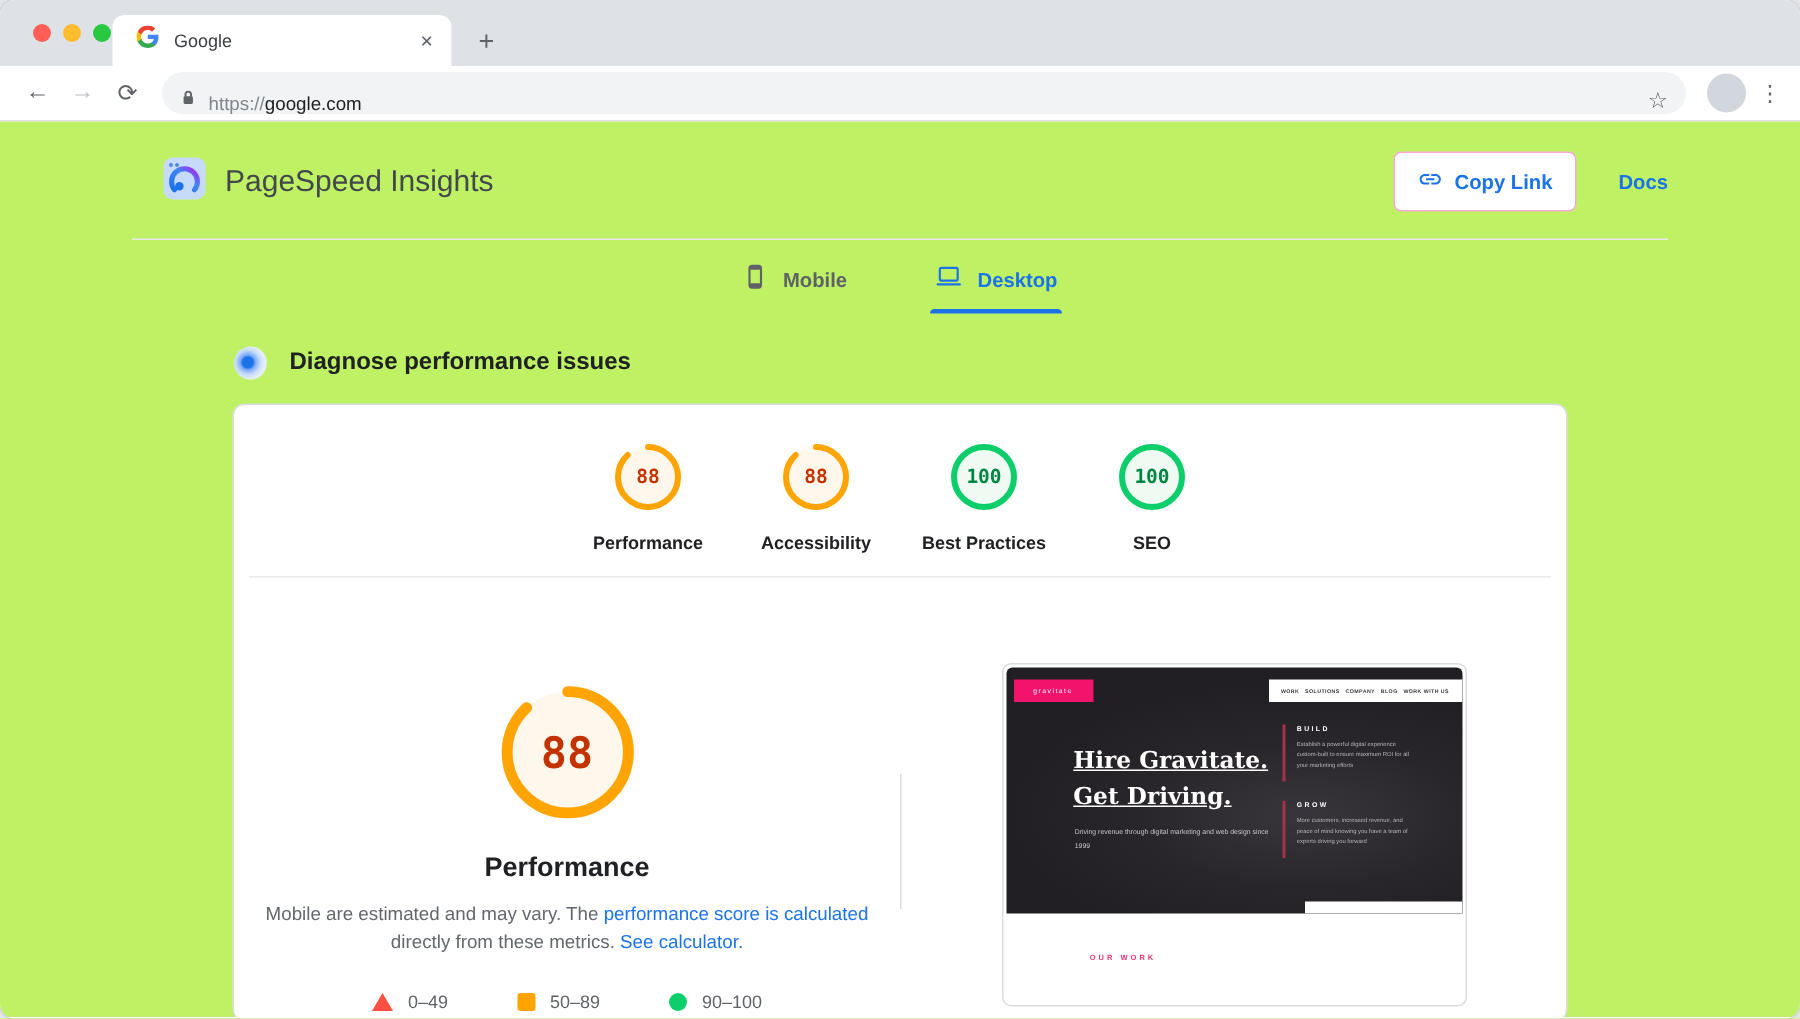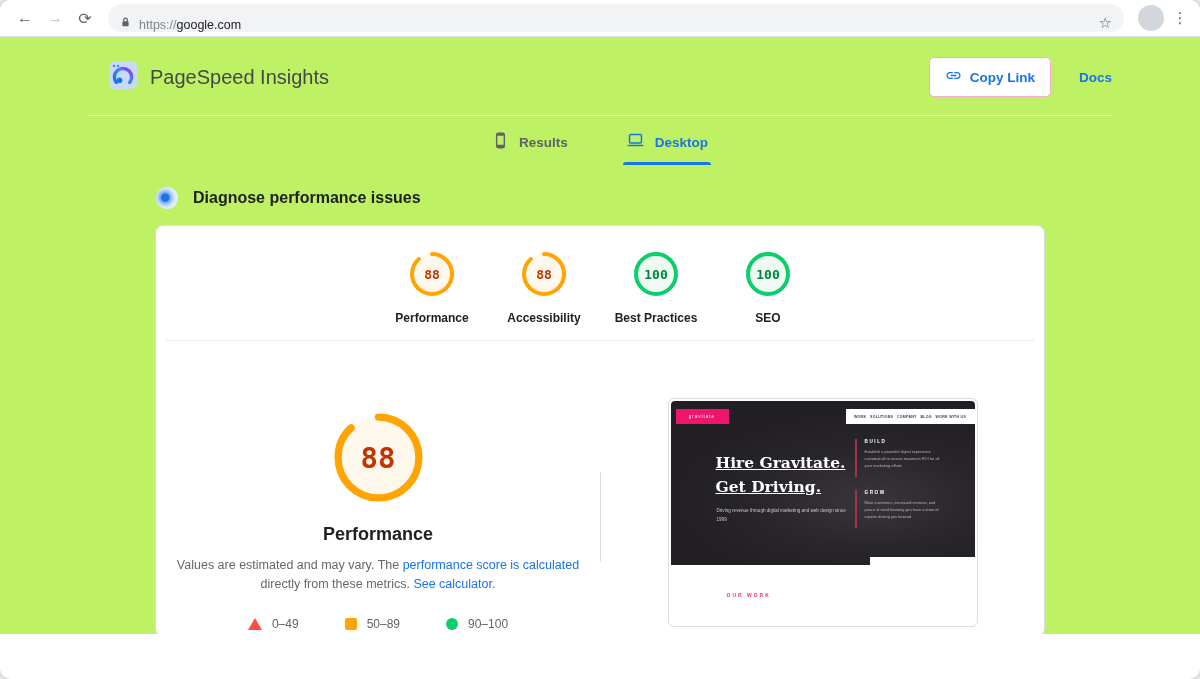--- a/index.html
+++ b/index.html
@@ -111,20 +111,40 @@
   .shot-col-text { font-size:3.9px; color:#b5b5b5; line-height:1.8; width:78px; }
   .shot-notch { position:absolute; right:0; bottom:0; width:105px; height:8px; background:#fff; }
   .shot-white { height:59px; background:#fff; display:flex; align-items:center; border-radius:0 0 4px 4px; }
   .shot-cta { margin-left:56px; font-size:5px; letter-spacing:2px; color:#e8336d; font-weight:700; }
 </style>
 </head>
 <body>
 
 <div class="window">
 
+  <div class="tabstrip">
+    <div class="traffic">
+      <div class="tl red"></div>
+      <div class="tl yellow"></div>
+      <div class="tl green"></div>
+    </div>
+    <div class="tab">
+      <span>
+        <svg width="15" height="15" viewBox="0 0 18 18">
+          <path fill="#4285F4" d="M17.64 9.2c0-.637-.057-1.251-.163-1.84H9v3.481h4.844a4.14 4.14 0 0 1-1.796 2.716v2.259h2.908c1.702-1.567 2.684-3.875 2.684-6.615z"></path>
+          <path fill="#34A853" d="M9 18c2.43 0 4.467-.806 5.956-2.18l-2.908-2.259c-.806.54-1.837.86-3.048.86-2.344 0-4.328-1.584-5.036-3.711H.957v2.332A8.997 8.997 0 0 0 9 18z"></path>
+          <path fill="#FBBC05" d="M3.964 10.71A5.41 5.41 0 0 1 3.682 9c0-.593.102-1.17.282-1.71V4.958H.957A8.996 8.996 0 0 0 0 9c0 1.452.348 2.827.957 4.042l3.007-2.332z"></path>
+          <path fill="#EA4335" d="M9 3.58c1.321 0 2.508.454 3.44 1.345l2.582-2.58C13.463.891 11.426 0 9 0A8.997 8.997 0 0 0 .957 4.958L3.964 7.29C4.672 5.163 6.656 3.58 9 3.58z"></path>
+        </svg>
+      </span>
+      <span class="tab-title">Google</span>
+      <span class="tab-close">✕</span>
+    </div>
+    <div class="newtab-btn">+</div>
+  </div>
 
   <div class="toolbar">
     <div class="nav-ic">←</div>
     <div class="nav-ic disabled">→</div>
     <div class="nav-ic">⟳</div>
     <div class="urlbar">
       <span>
         <svg width="11" height="12" viewBox="0 0 12 13">
           <path d="M4 6V4.2a2 2 0 0 1 4 0V6" fill="none" stroke="#5f6368" stroke-width="1.4"></path>
           <rect x="2.6" y="5.6" width="6.8" height="5.6" rx="1" fill="#5f6368"></rect>
@@ -174,21 +194,21 @@
 
     <div class="device-tabs">
       <div class="dtab">
         <span>
           <svg width="17" height="17" viewBox="0 0 20 20">
             <rect x="5.5" y="1.5" width="9" height="17" rx="2" fill="none" stroke="#5f6368" stroke-width="1.7"></rect>
             <rect x="5.5" y="1.5" width="9" height="3" rx="1.5" fill="#5f6368"></rect>
             <rect x="5.5" y="15" width="9" height="3.5" rx="1.5" fill="#5f6368"></rect>
           </svg>
         </span>
-        <span>Results</span>
+        <span>Mobile</span>
       </div>
       <div class="dtab active">
         <span>
           <svg width="19" height="17" viewBox="0 0 22 20">
             <rect x="4" y="3" width="14" height="10" rx="1.2" fill="none" stroke="#1a73e8" stroke-width="1.7"></rect>
             <rect x="1.5" y="15" width="19" height="1.9" rx="0.95" fill="#1a73e8"></rect>
           </svg>
         </span>
         <span>Desktop</span>
       </div>
@@ -250,21 +270,21 @@
         <div class="detail-left">
           <div class="big-gauge-wrap">
             <svg viewBox="0 0 120 120">
               <circle class="bgc" cx="60" cy="60" r="50" fill="#fef7ec"></circle>
               <circle class="arc" cx="60" cy="60" r="50" fill="none" stroke-width="9" stroke-linecap="round" transform="rotate(-90 60 60)" stroke="#ffa400" stroke-dasharray="276.4601535159018 314.1592653589793"></circle>
             </svg>
             <div class="big-gauge-num gauge-num-big" style="color: rgb(195, 51, 0);">88</div>
           </div>
           <div class="perf-label">Performance</div>
           <div class="perf-note">
-            <span>Values are estimated and may vary. The </span><a href="#">performance score is calculated</a><span> directly from these metrics. </span><a href="#">See calculator.</a>
+            <span>Mobile are estimated and may vary. The </span><a href="#">performance score is calculated</a><span> directly from these metrics. </span><a href="#">See calculator.</a>
           </div>
           <div class="legend">
             <div class="legend-item">
               <div class="lg-triangle"></div>
               <span>0–49</span>
             </div>
             <div class="legend-item">
               <div class="lg-square"></div>
               <span>50–89</span>
             </div>

